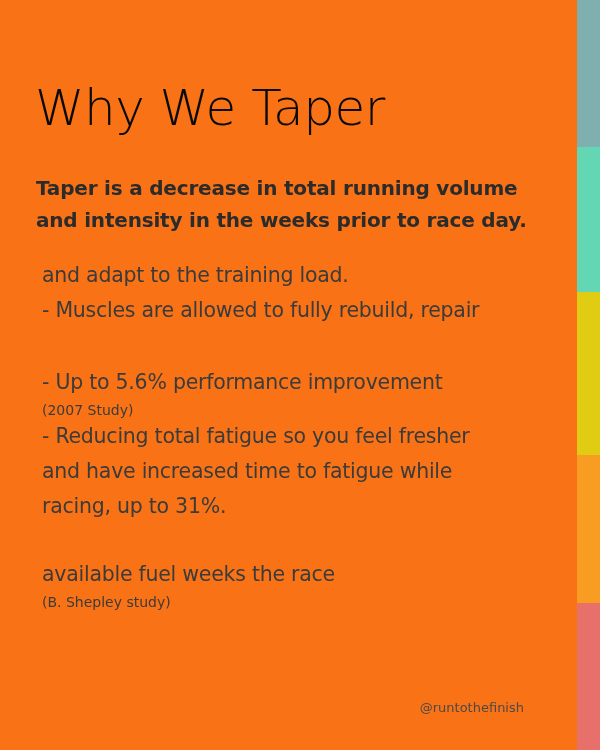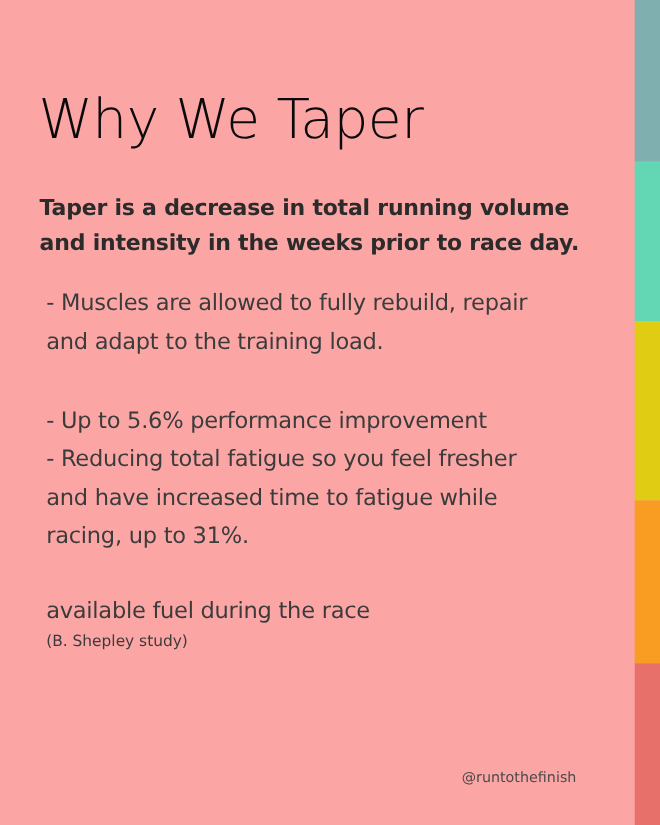--- a/index.html
+++ b/index.html
@@ -115,50 +115,51 @@
     font-family: "DejaVu Sans", sans-serif;
     font-size: 13px;
     font-weight: 400;
     color: #4a4a4a;
     letter-spacing: 0px;
   }
 </style>
 </head>
 <body>
 
-<div id="infographic" style="background: #fca5a5;">
+<div id="infographic" style="background: #f97316;">
 
   <div class="content">
 
     <h1 class="page-title">Why We Taper</h1>
 
     <div class="subtitle">
       <span class="subtitle-line">Taper is a decrease in total running volume</span>
       <span class="subtitle-line">and intensity in the weeks prior to race day.</span>
     </div>
 
     <div class="bullets">
 
       <div class="bullet bullet-1">
+        <span class="bullet-text">and adapt to the training load.</span>
         <span class="bullet-text">- Muscles are allowed to fully rebuild, repair</span>
-        <span class="bullet-text">and adapt to the training load.</span>
       </div>
 
       <div class="bullet bullet-2">
         <span class="bullet-text">- Up to 5.6% performance improvement</span>
+        <span class="citation">(2007 Study)</span>
       </div>
 
       <div class="bullet bullet-3">
         <span class="bullet-text">- Reducing total fatigue so you feel fresher</span>
         <span class="bullet-text">and have increased time to fatigue while</span>
         <span class="bullet-text">racing, up to 31%.</span>
       </div>
 
       <div class="bullet bullet-4">
-        <span class="bullet-text">available fuel during the race</span>
+        <span class="bullet-text">available fuel weeks the race</span>
         <span class="citation">(B. Shepley study)</span>
       </div>
 
     </div>
 
     <div class="handle">@runtothefinish</div>
 
   </div>
 
   <div class="color-stripe" id="color-stripe">

